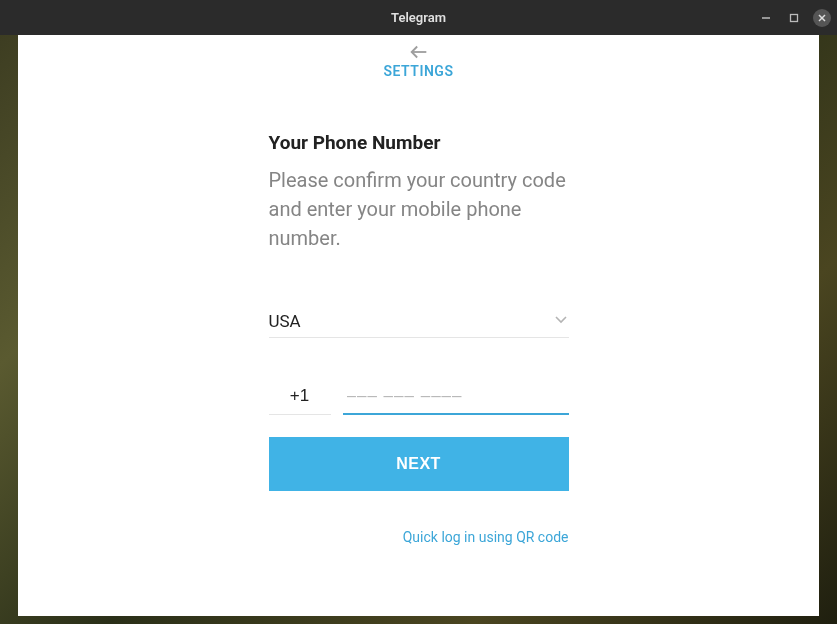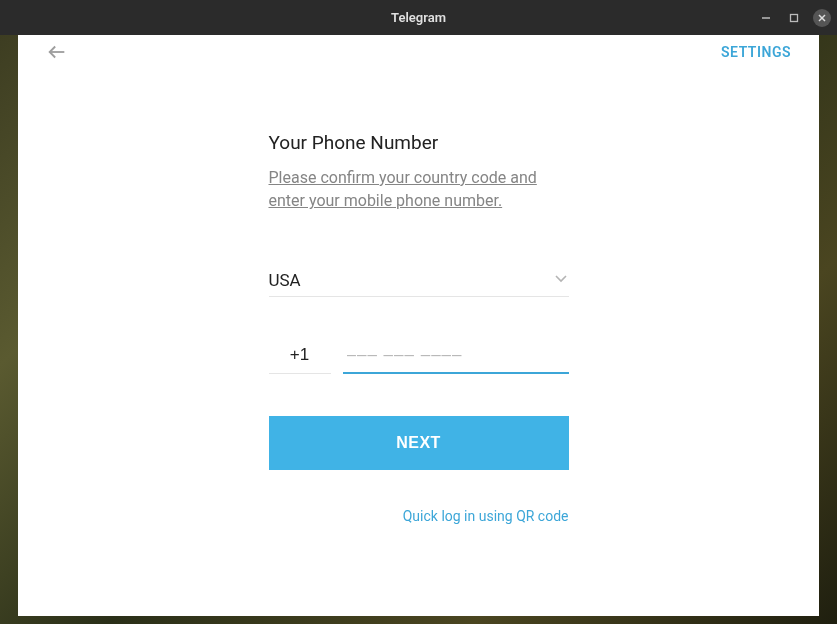--- a/index.html
+++ b/index.html
@@ -53,50 +53,50 @@
       left: 18px; right: 18px; top: 25px; bottom: 8px;
       background: #ffffff;
       z-index: 1;
     }
     .app-header {
       height: 54px;
       display: flex;
       align-items: center;
       justify-content: space-between;
       padding: 16px 28px;
+      flex-direction: column;
     }
     .back-btn {
       color: #9e9e9e;
       cursor: pointer;
       display: flex; align-items: center; justify-content: center;
     }
     .back-btn svg { width: 22px; height: 22px; }
     .settings-link {
       color: #3ca6d8;
       font-size: 14px;
       font-weight: 600;
       letter-spacing: 0.5px;
       cursor: pointer;
     }
     .form-wrap {
       width: 300px;
       margin: 52px auto 0;
     }
     .heading {
       font-size: 19px;
-      font-weight: 400;
+      font-weight: 700;
       color: #222;
       margin-bottom: 12px;
     }
     .subtext {
-      font-size: 16px;
+      font-size: 20px;
       color: #858585;
       line-height: 1.45;
       margin-bottom: 58px;
-      text-decoration: underline;
     }
     .country-row {
       display: flex;
       align-items: center;
       justify-content: space-between;
       border-bottom: 1px solid #e5e5e5;
       padding-bottom: 6px;
       cursor: pointer;
     }
     .country-name {
@@ -128,21 +128,21 @@
       font-size: 17px;
       padding: 6px 0 7px 4px;
       outline: none;
       letter-spacing: 2px;
       background: transparent;
     }
     .number-field::placeholder { color: #b8b8b8; letter-spacing: 1px; }
     .next-btn {
       width: 100%;
       height: 54px;
-      margin-top: 42px;
+      margin-top: 22px;
       background: #40b3e6;
       border: none;
       color: #fff;
       font-size: 16px;
       font-weight: 600;
       letter-spacing: 0.5px;
       cursor: pointer;
     }
     .qr-link {
       display: block;

